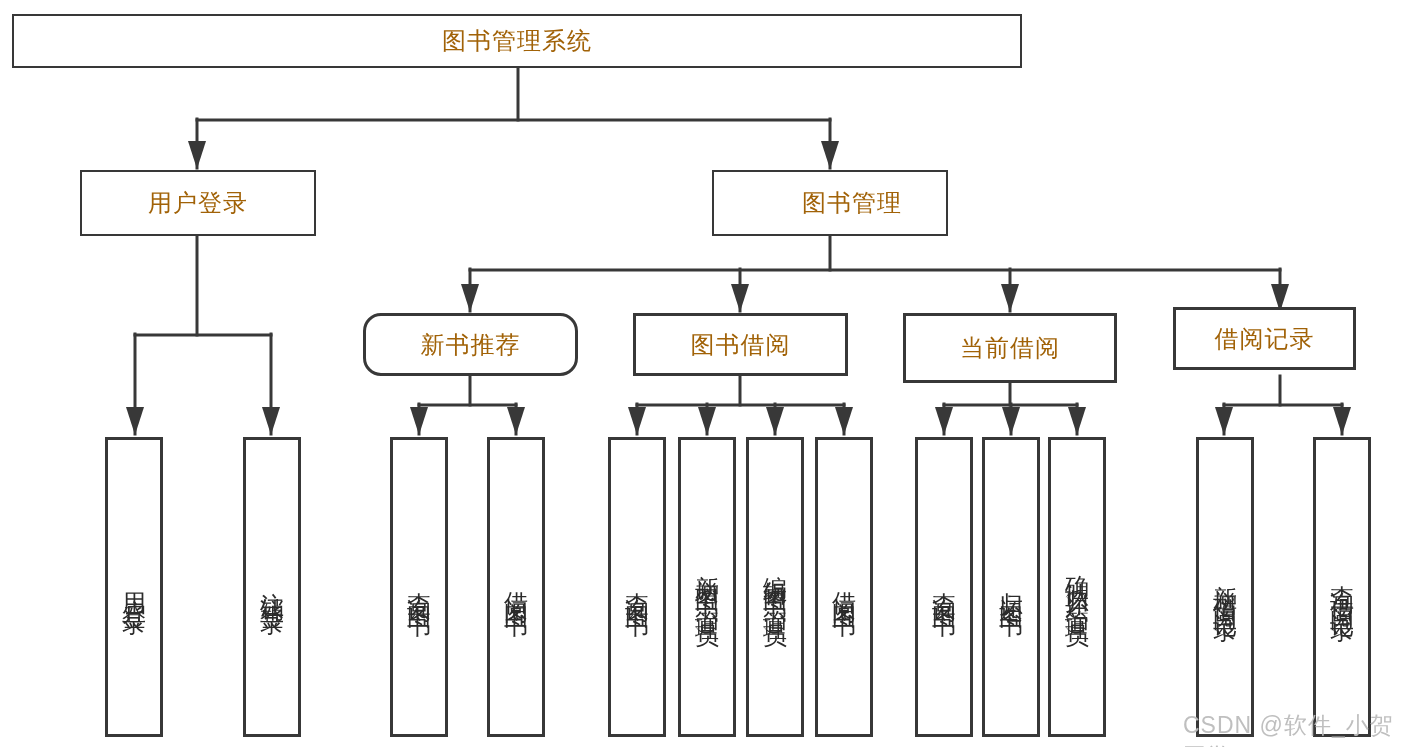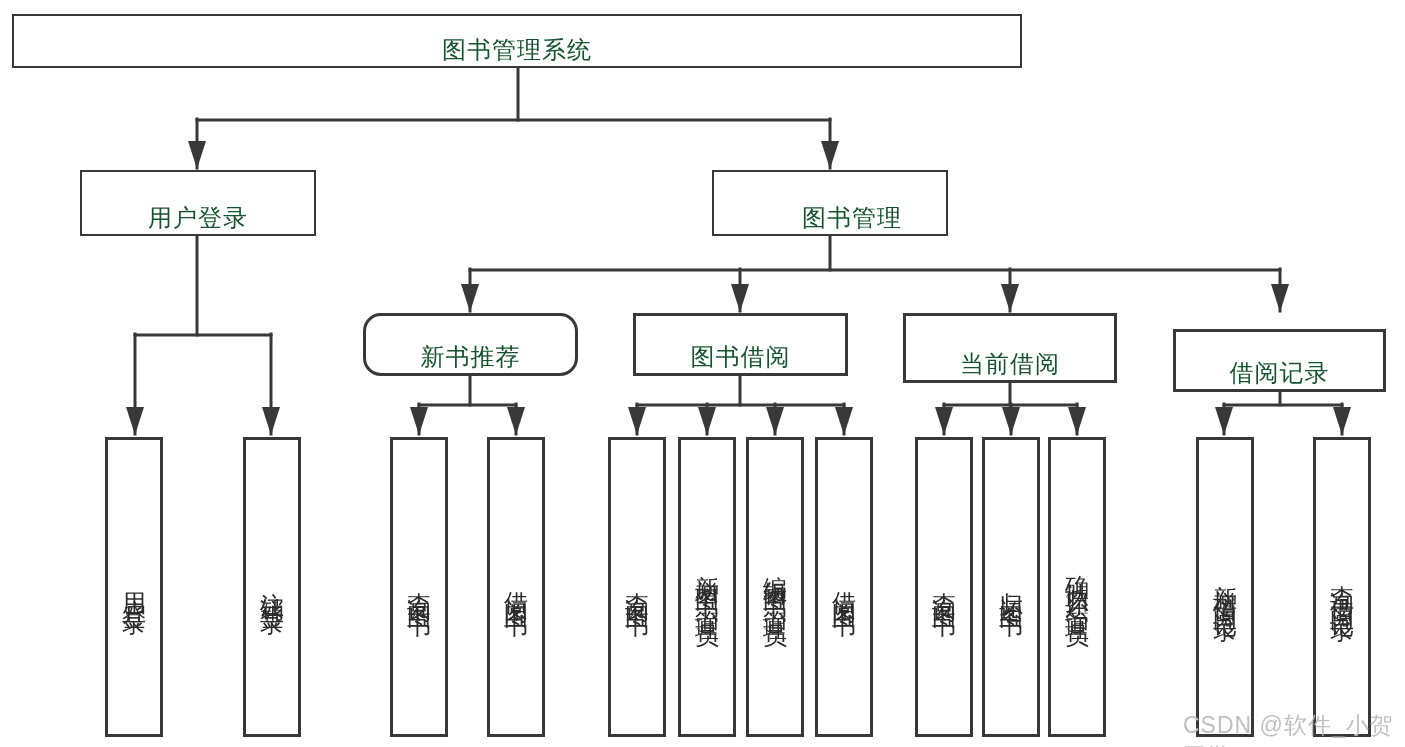--- a/index.html
+++ b/index.html
@@ -4,22 +4,22 @@
 <style>
   html,body{margin:0;padding:0;background:#ffffff;}
   .stage{
     position:relative;width:1405px;height:747px;background:#ffffff;
     font-family:"Liberation Sans","DejaVu Sans",sans-serif;
     color:#2b2b2b;overflow:hidden;
   }
   .wires{position:absolute;left:0;top:0;z-index:0;}
   .node{
     position:absolute;box-sizing:border-box;background:#ffffff;
-    border:2px solid #383838;display:flex;align-items:flex-end;justify-content:center;
-    z-index:1;font-size:24px;letter-spacing:1px;color:#14532d;
+    border:2px solid #383838;display:flex;align-items:center;justify-content:center;
+    z-index:1;font-size:24px;letter-spacing:1px;color:#a16207;
   }
   .lvl3{border-width:3px;}
   .leaf{
     position:absolute;box-sizing:border-box;background:#ffffff;
     border:3px solid #383838;top:437px;width:58px;height:300px;
     display:flex;align-items:center;justify-content:center;z-index:1;
   }
   .leaf span{
     writing-mode:vertical-rl;text-orientation:mixed;
     font-size:24px;line-height:1;letter-spacing:7px;color:#2b2b2b;white-space:nowrap;
@@ -97,21 +97,21 @@
 
   <div class="node lvl3" style="left:363px;top:313px;width:215px;height:63px;border-radius:18px;">
     <span>新书推荐</span>
   </div>
   <div class="node lvl3" style="left:633px;top:313px;width:215px;height:63px;">
     <span>图书借阅</span>
   </div>
   <div class="node lvl3" style="left:903px;top:313px;width:214px;height:70px;">
     <span>当前借阅</span>
   </div>
-  <div class="node lvl3" style="left:1173px;top:329px;width:213px;height:63px;">
+  <div class="node lvl3" style="left:1173px;top:307px;width:183px;height:63px;">
     <span>借阅记录</span>
   </div>
 
   <div class="leaf" style="left:105px;">
     <span>用户登录</span>
   </div>
   <div class="leaf" style="left:243px;">
     <span>注销登录</span>
   </div>
 

